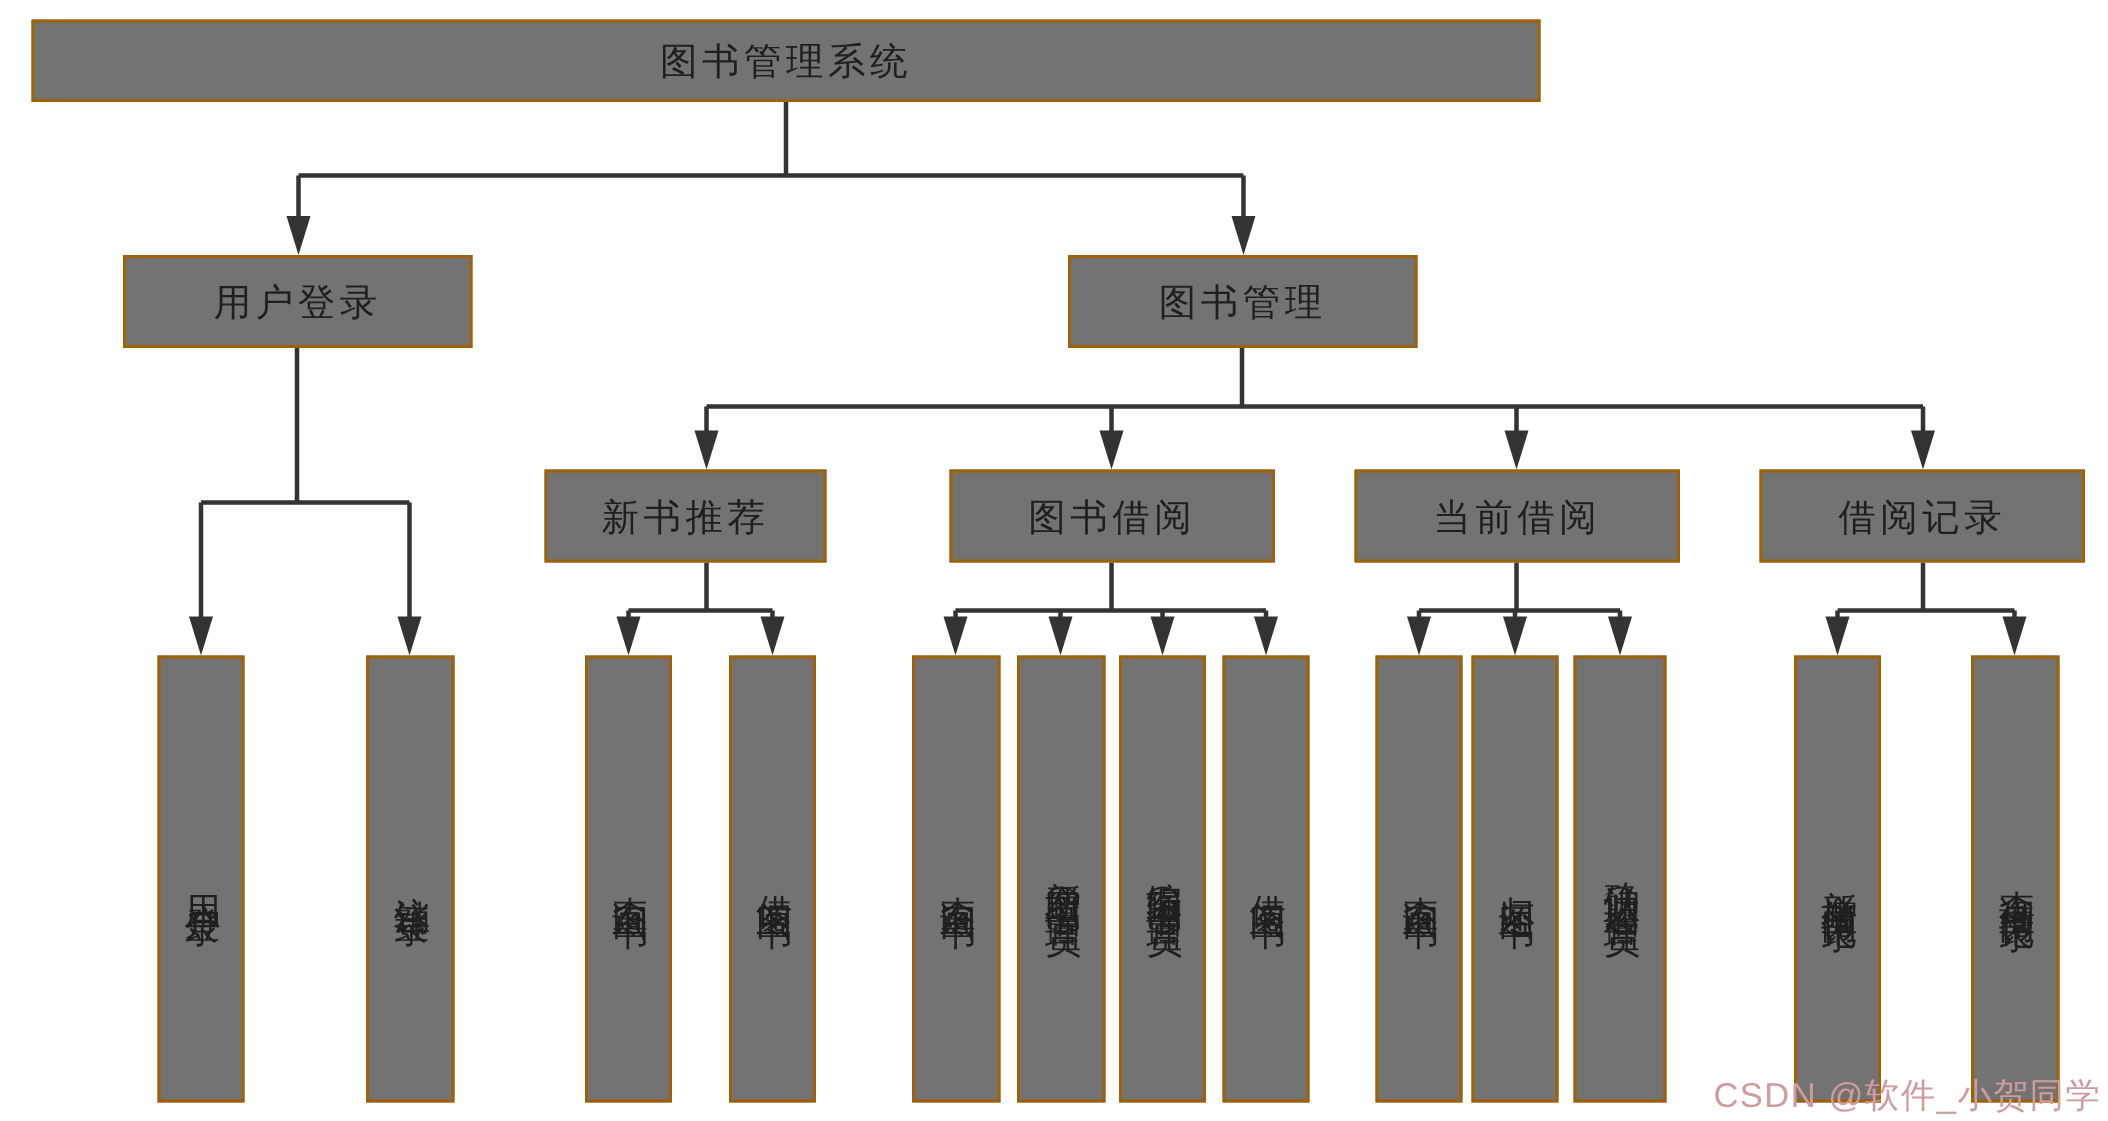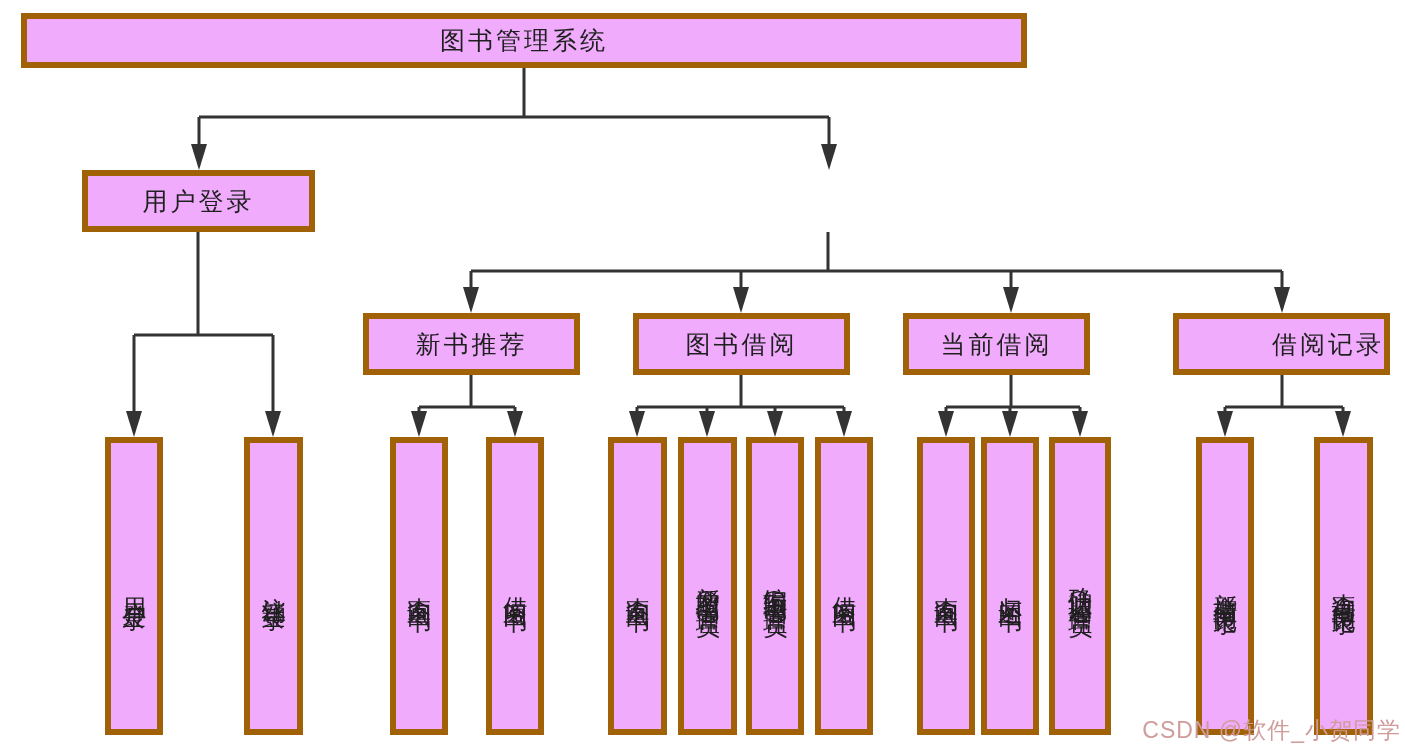--- a/index.html
+++ b/index.html
@@ -3,32 +3,32 @@
 <meta charset="utf-8">
 <style>
   html,body{margin:0;padding:0;background:#ffffff;}
   .canvas{
     position:relative;width:1405px;height:747px;background:#ffffff;
     font-family:"Liberation Sans","DejaVu Sans",sans-serif;color:#1f1f1f;
     overflow:hidden;
   }
   .wires{position:absolute;left:0;top:0;width:1405px;height:747px;}
   .node{
-    position:absolute;background:#f0abfc;border:6px solid #a16207;
+    position:absolute;background:#737373;border:2px solid #a16207;
     display:flex;align-items:center;justify-content:center;
     box-sizing:border-box;z-index:2;
   }
   .node.h .lbl{font-size:25px;letter-spacing:3px;white-space:nowrap;}
   .root{left:21px;top:13px;width:1006px;height:55px;}
   .lv2a{left:82px;top:170px;width:233px;height:62px;}
   .lv2b{left:712px;top:170px;width:233px;height:62px;}
-  .g1{left:363px;top:313px;width:217px;height:62px;}
+  .g1{left:363px;top:313px;width:188px;height:62px;}
   .g2{left:633px;top:313px;width:217px;height:62px;align-items:center;}
-  .g3{left:903px;top:313px;width:187px;height:62px;}
-  .g4{left:1173px;top:313px;width:217px;height:62px;justify-content:flex-end;}
+  .g3{left:903px;top:313px;width:217px;height:62px;}
+  .g4{left:1173px;top:313px;width:217px;height:62px;}
   .leaf{top:437px;height:298px;width:58px;}
   .leaf .lbl{
     writing-mode:vertical-rl;text-orientation:mixed;
     font-size:24px;letter-spacing:4px;line-height:1.1;
   }
   .l1a{left:105px;} .l1b{left:244px;width:59px;}
   .l2a{left:390px;} .l2b{left:486px;}
   .l3a{left:608px;width:59px;} .l3b{left:678px;width:59px;}
   .l3c{left:746px;} .l3d{left:815px;}
   .l4a{left:917px;} .l4b{left:981px;} .l4c{left:1049px;width:62px;}
@@ -79,20 +79,23 @@
     <polygon fill="#333333" points="1343,437 1335,411 1351,411"></polygon>
   </svg>
 
   <div class="node h root">
     <span class="lbl">图书管理系统</span>
   </div>
 
   <div class="node h lv2a">
     <span class="lbl">用户登录</span>
   </div>
+  <div class="node h lv2b">
+    <span class="lbl">图书管理</span>
+  </div>
 
   <div class="node h g1">
     <span class="lbl">新书推荐</span>
   </div>
   <div class="node h g2">
     <span class="lbl">图书借阅</span>
   </div>
   <div class="node h g3">
     <span class="lbl">当前借阅</span>
   </div>

